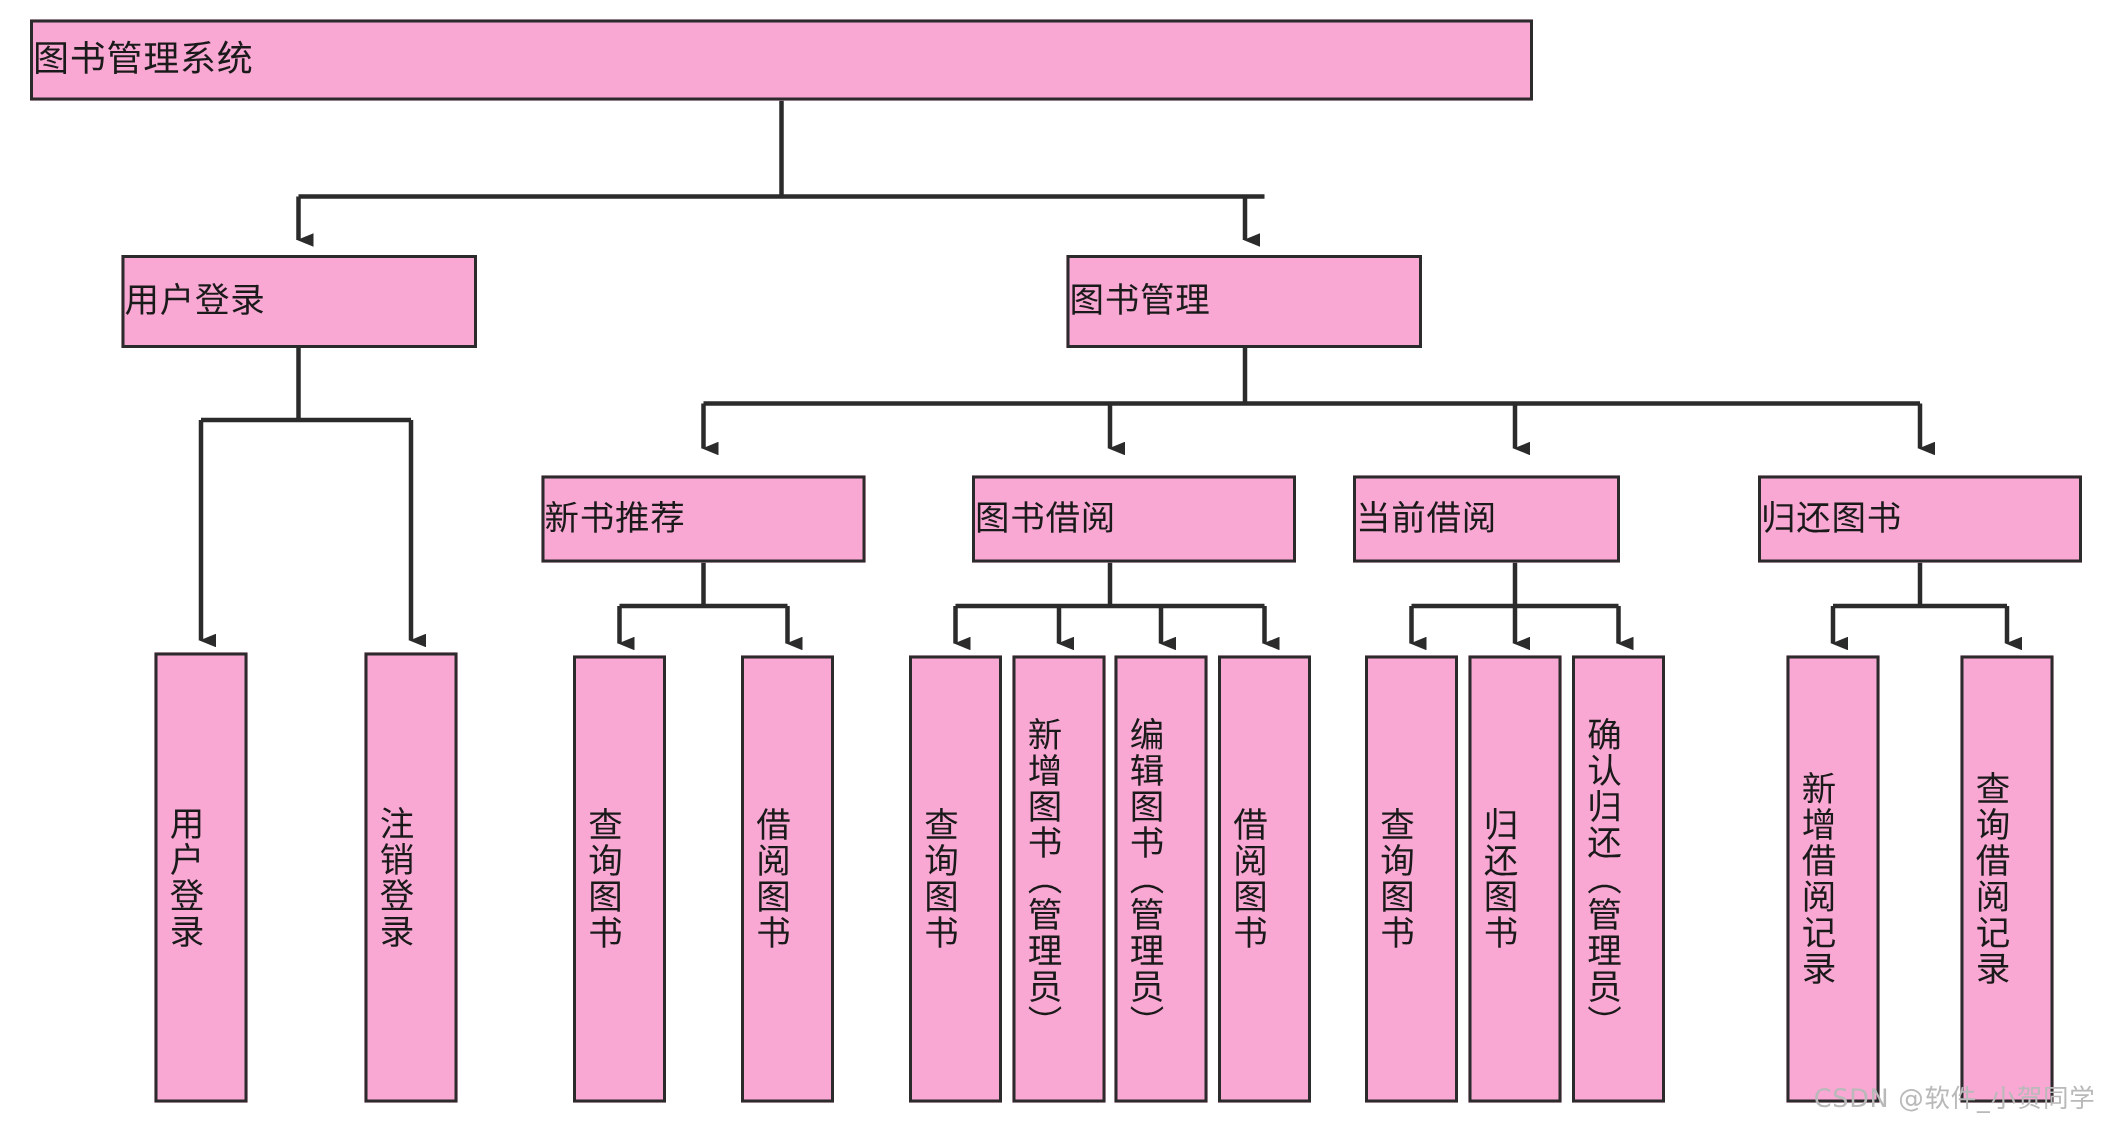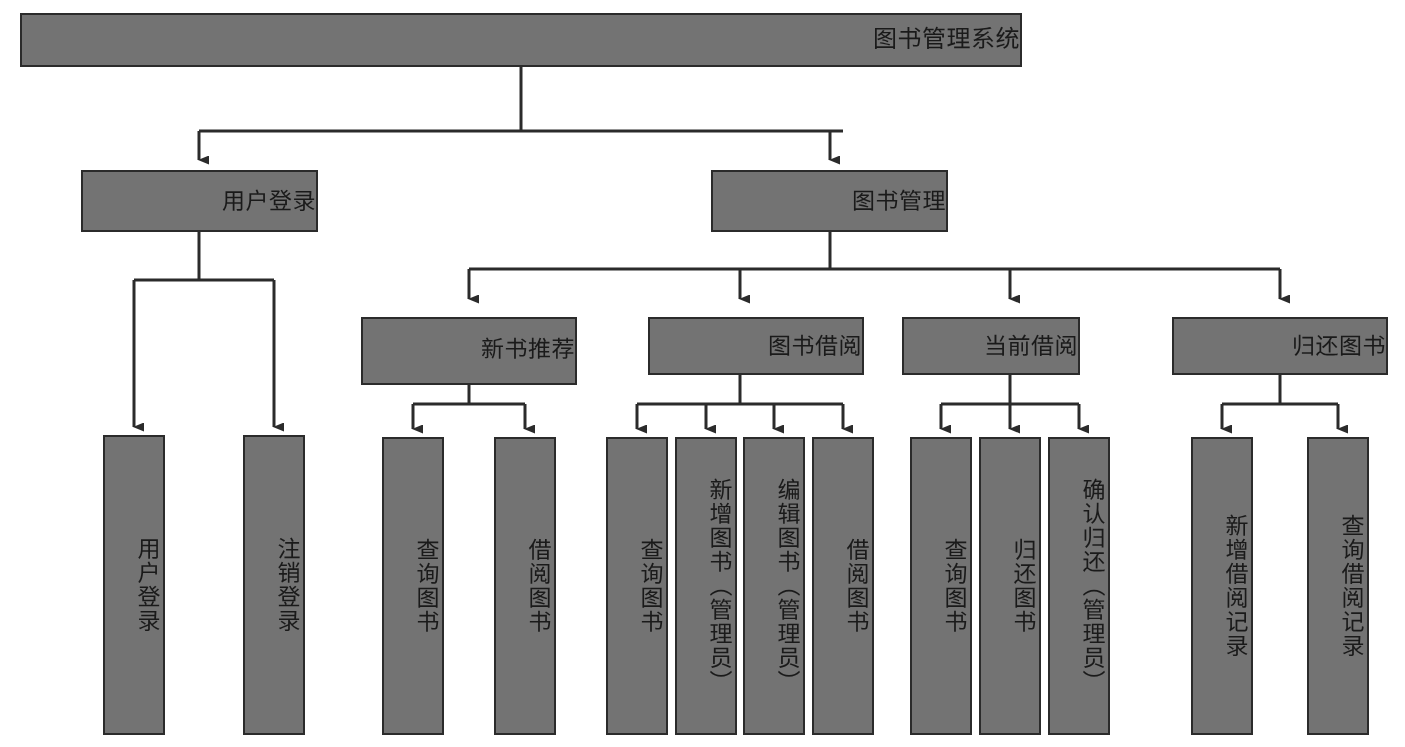--- a/index.html
+++ b/index.html
@@ -22,25 +22,25 @@
     position: absolute;
     left: 0;
     top: 0;
     width: 1405px;
     height: 747px;
     pointer-events: none;
   }
   .node {
     position: absolute;
     box-sizing: border-box;
-    background: #737373;
+    background: #f9a8d4;
     border: 2px solid #2b2b2b;
     display: flex;
     align-items: center;
-    justify-content: flex-end;
+    justify-content: flex-start;
     color: #1a1a1a;
     z-index: 2;
   }
   .node-h {
     font-size: 23px;
     line-height: 1.15;
     letter-spacing: 0.5px;
     white-space: nowrap;
   }
   .node-root {
@@ -131,21 +131,21 @@
   </div>
 
   <div class="node node-h" style="left:81px; top:170px; width:237px; height:62px;">
     <span>用户登录</span>
   </div>
 
   <div class="node node-h" style="left:711px; top:170px; width:237px; height:62px;">
     <span>图书管理</span>
   </div>
 
-  <div class="node node-h" style="left:361px; top:317px; width:216px; height:68px;font-family:Liberation Mono, monospace;">
+  <div class="node node-h" style="left:361px; top:317px; width:216px; height:58px;">
     <span>新书推荐</span>
   </div>
 
   <div class="node node-h" style="left:648px; top:317px; width:216px; height:58px;">
     <span>图书借阅</span>
   </div>
 
   <div class="node node-h" style="left:902px; top:317px; width:178px; height:58px;">
     <span>当前借阅</span>
   </div>
@@ -199,14 +199,15 @@
   </div>
 
   <div class="node node-v" style="left:1191px; top:437px; width:62px; height:298px;">
     <span class="vlabel">新增借阅记录</span>
   </div>
 
   <div class="node node-v" style="left:1307px; top:437px; width:62px; height:298px;">
     <span class="vlabel">查询借阅记录</span>
   </div>
 
+  <div id="watermark">CSDN @软件_小贺同学</div>
 
 </div>
 
 </body></html>

